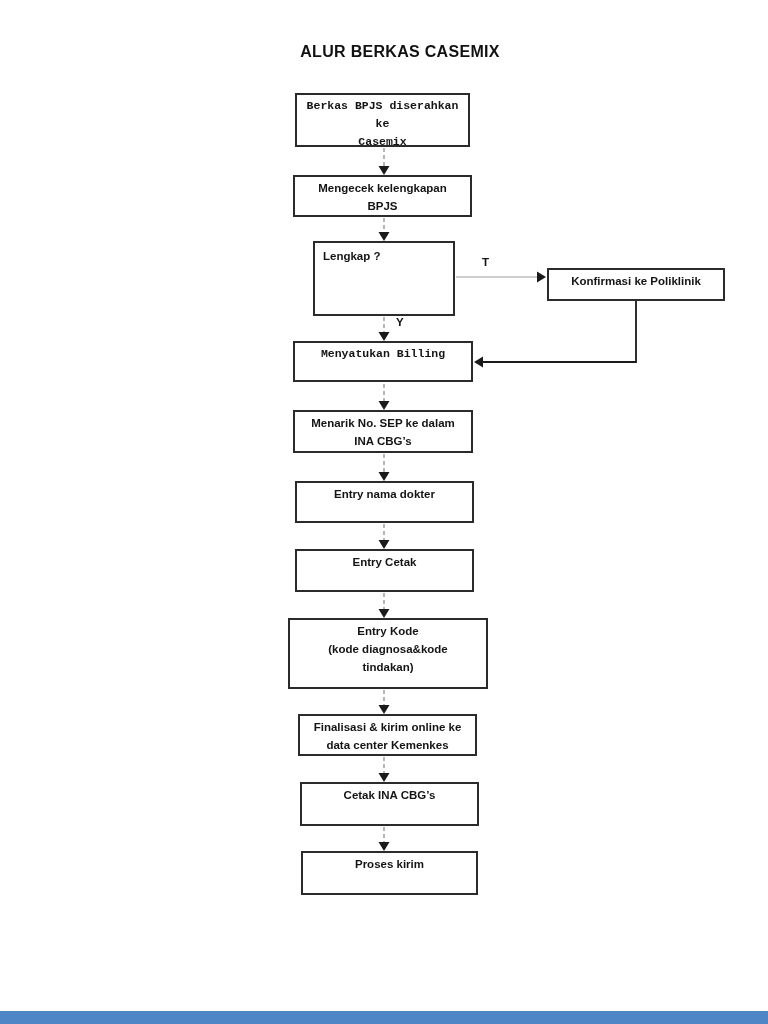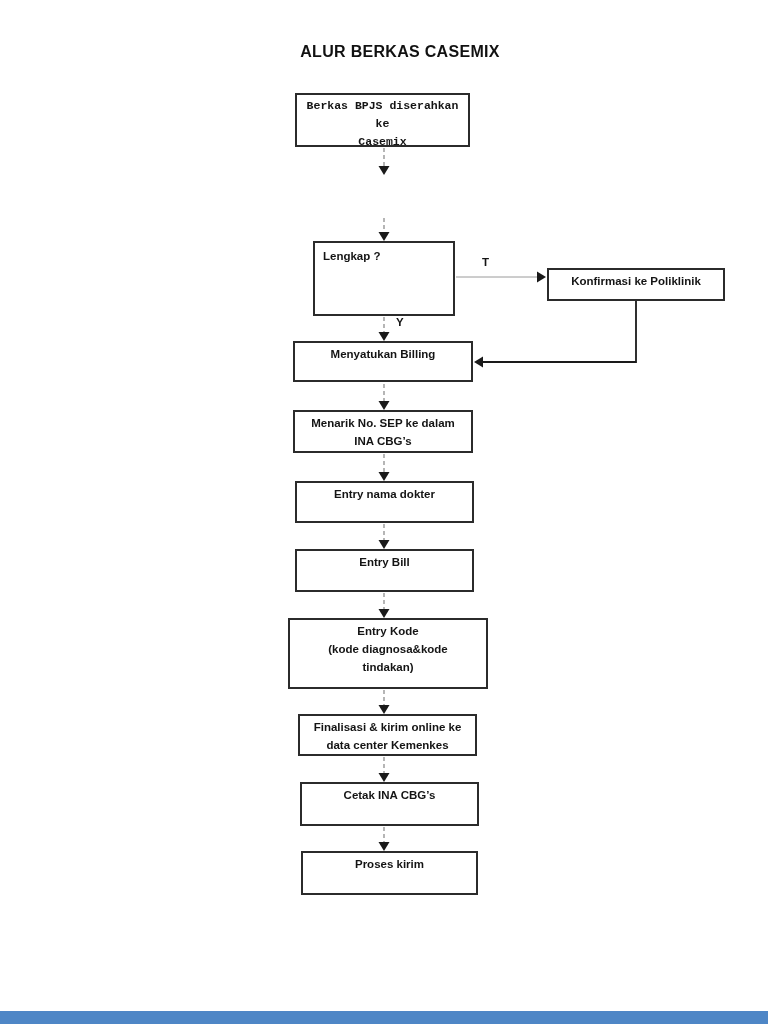--- a/index.html
+++ b/index.html
@@ -105,33 +105,35 @@
     <line x1="456" y1="277" x2="537" y2="277" stroke="#9a9a9a" stroke-width="1"></line>
     <polygon points="537,271.5 537,282.5 546,277" fill="#1a1a1a"></polygon>
 
     <polyline points="636,298 636,362 483,362" fill="none" stroke="#1a1a1a" stroke-width="1.8"></polyline>
     <polygon points="483,356.5 483,367.5 474,362" fill="#1a1a1a"></polygon>
   </svg>
 
   <div class="node" style="left:295px; top:93px;  width:175px; height:54px;font-family:Liberation Mono, monospace;">Berkas BPJS diserahkan ke
 Casemix</div>
 
+  <div class="node" style="left:293px; top:175px; width:179px; height:42px;">Mengecek kelengkapan
+BPJS</div>
 
   <div class="node align-left" style="left:313px; top:241px; width:142px; height:75px;">Lengkap ?</div>
 
   <div class="node" style="left:547px; top:268px; width:178px; height:33px;">Konfirmasi ke Poliklinik</div>
 
-  <div class="node" style="left:293px; top:341px; width:180px; height:41px;">Menyatukan Billing</div>
+  <div class="node" style="left:293px; top:341px; width:180px; height:41px;font-family:Liberation Mono, monospace;">Menyatukan Billing</div>
 
   <div class="node" style="left:293px; top:410px; width:180px; height:43px;">Menarik No. SEP ke dalam
 INA CBG’s</div>
 
   <div class="node" style="left:295px; top:481px; width:179px; height:42px;">Entry nama dokter</div>
 
-  <div class="node" style="left:295px; top:549px; width:179px; height:43px;">Entry Bill</div>
+  <div class="node" style="left:295px; top:549px; width:179px; height:43px;">Entry Cetak</div>
 
   <div class="node" style="left:288px; top:618px; width:200px; height:71px;">Entry Kode
 (kode diagnosa&amp;kode
 tindakan)</div>
 
   <div class="node" style="left:298px; top:714px; width:179px; height:42px;">Finalisasi &amp; kirim online ke
 data center Kemenkes</div>
 
   <div class="node" style="left:300px; top:782px; width:179px; height:44px;">Cetak INA CBG’s</div>
 

